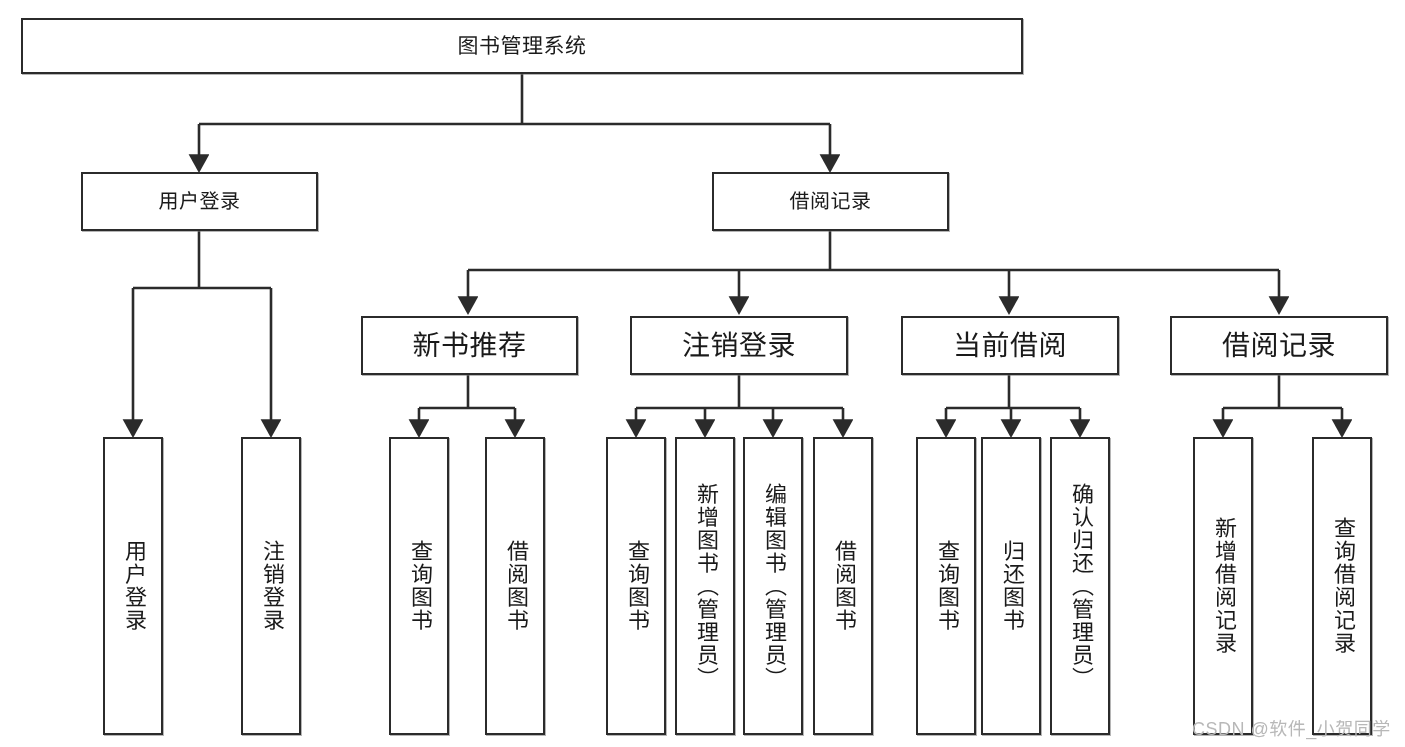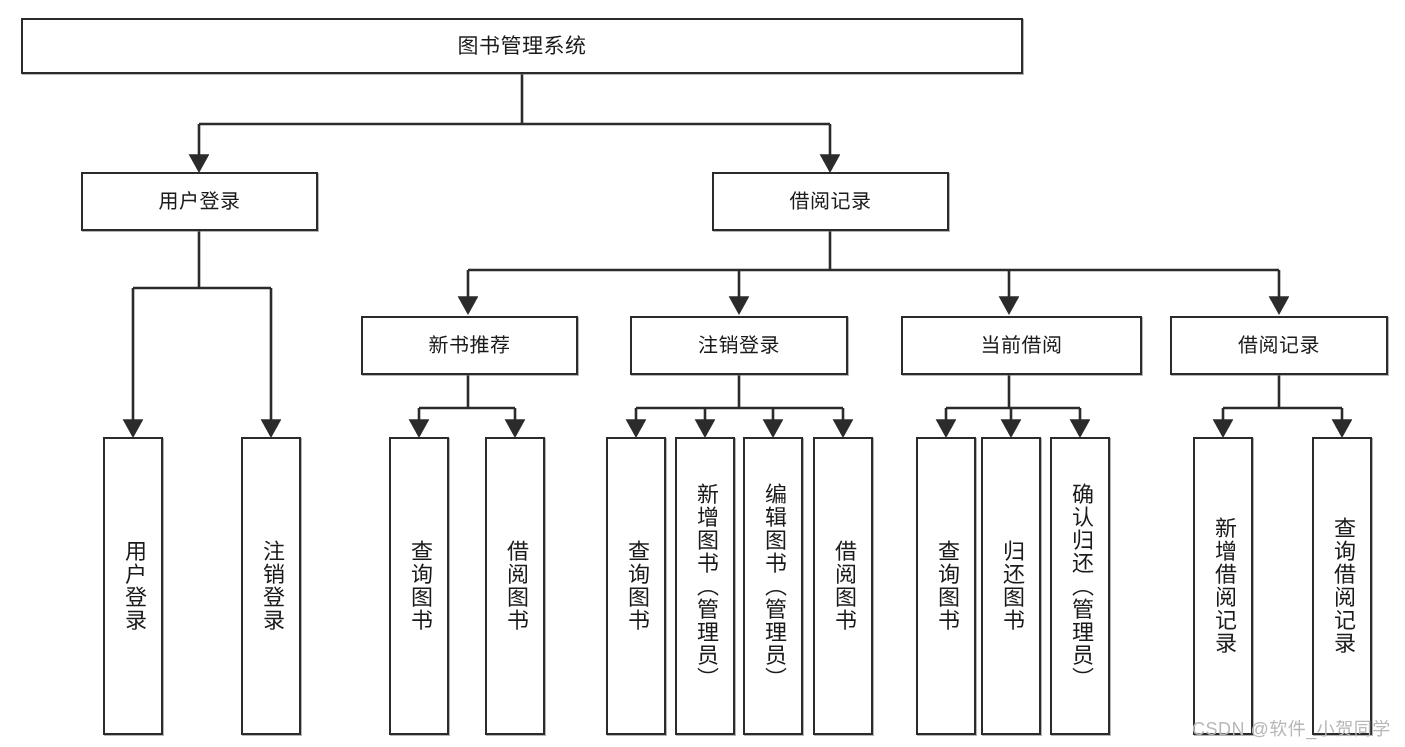--- a/index.html
+++ b/index.html
@@ -39,21 +39,21 @@
   }
   .node .lbl {
     display: block;
     text-align: center;
     line-height: 1.18;
     letter-spacing: 0.5px;
     white-space: nowrap;
   }
   .node.root .lbl { font-size: 21px; }
   .node.l1 .lbl   { font-size: 20px; }
-  .node.l2 .lbl   { font-size: 20px; }
+  .node.l2 .lbl   { font-size: 28px; }
   .node.leaf {
     align-items: center;
     justify-content: center;
     padding: 6px 2px;
   }
   .node.leaf .lbl {
     writing-mode: vertical-rl;
     text-orientation: upright;
     font-size: 22px;
     line-height: 1.1;
@@ -134,21 +134,21 @@
   <div class="node l1" style="left:712px; top:172px; width:237px; height:59px;">
     <span class="lbl">借阅记录</span>
   </div>
 
   <div class="node l2" style="left:361px; top:316px; width:217px; height:59px;">
     <span class="lbl">新书推荐</span>
   </div>
   <div class="node l2" style="left:630px; top:316px; width:218px; height:59px;">
     <span class="lbl">注销登录</span>
   </div>
-  <div class="node l2" style="left:901px; top:316px; width:241px; height:59px;">
+  <div class="node l2" style="left:901px; top:316px; width:218px; height:59px;">
     <span class="lbl">当前借阅</span>
   </div>
   <div class="node l2" style="left:1170px; top:316px; width:218px; height:59px;">
     <span class="lbl">借阅记录</span>
   </div>
 
   <div class="node leaf" style="left:103px; top:437px; width:60px; height:298px;">
     <span class="lbl">用户登录</span>
   </div>
   <div class="node leaf" style="left:241px; top:437px; width:60px; height:298px;">

